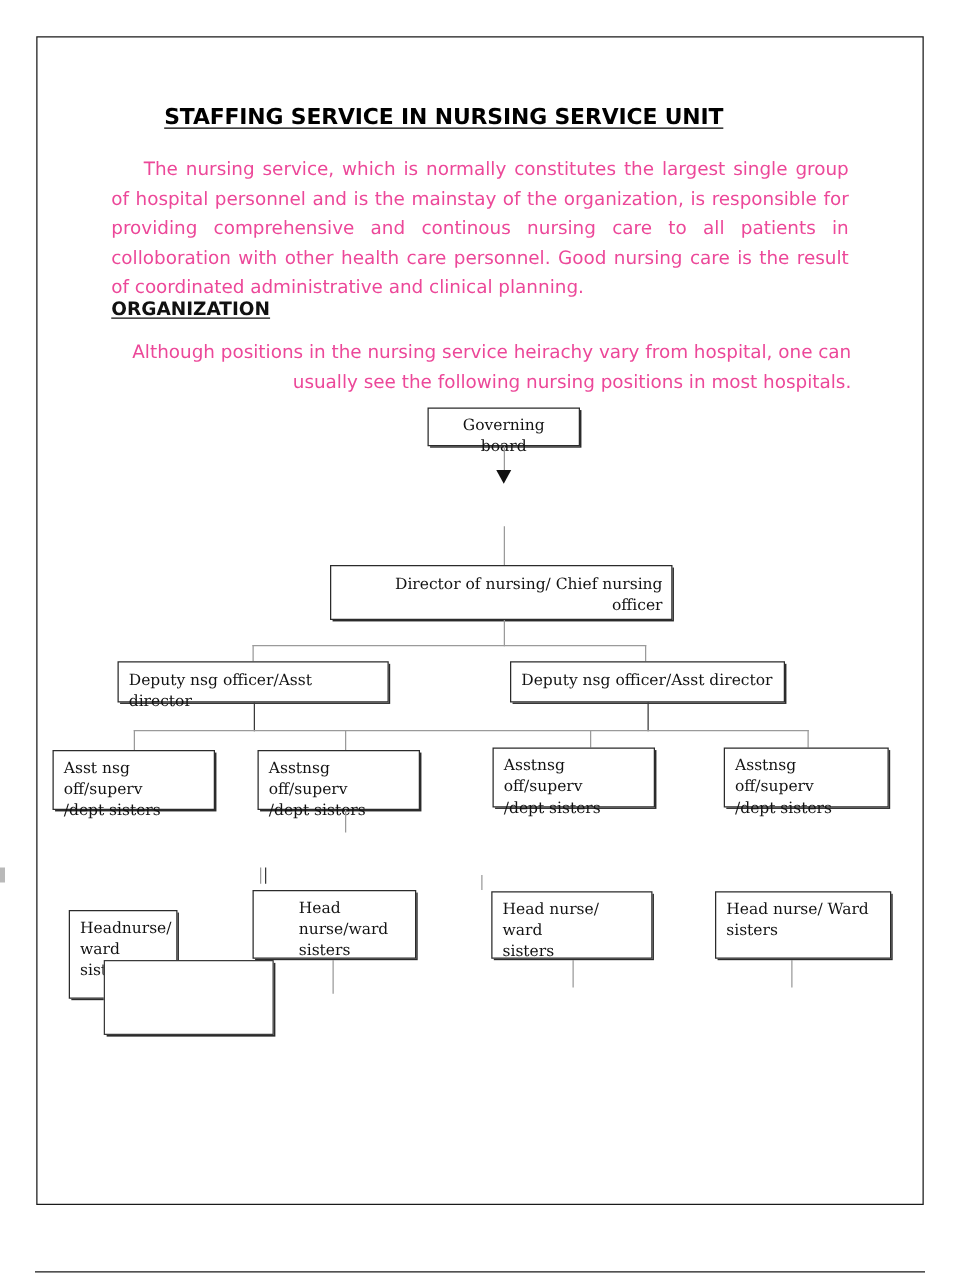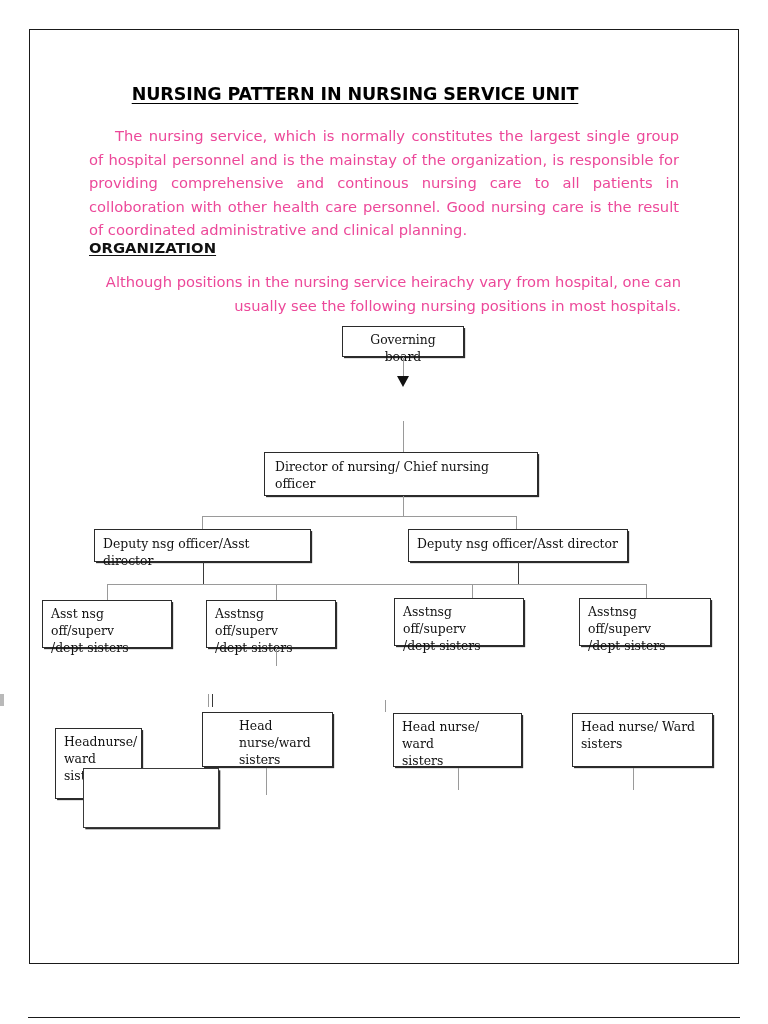--- a/index.html
+++ b/index.html
@@ -144,39 +144,39 @@
     box-shadow: 1.8px 1.8px 0 -0.5px #2b2b2b;
   }
 </style>
 </head>
 <body>
 
 <div id="page-frame"></div>
 <div id="footer-rule"></div>
 <div id="left-tick"></div>
 
-<div id="doc-title">NURSING PATTERN IN NURSING SERVICE UNIT</div>
+<div id="doc-title">STAFFING SERVICE IN NURSING SERVICE UNIT</div>
 
 <div class="para" id="para-intro">The nursing service, which is normally constitutes the largest single group of hospital personnel and is the mainstay of the organization, is responsible for providing comprehensive and continous nursing care to all patients in colloboration with other health care personnel. Good nursing care is the result of coordinated administrative and clinical planning.</div>
 
 <div id="heading-organization">ORGANIZATION</div>
 
 <div class="para" id="para-organization">Although positions in the nursing service heirachy vary from hospital, one can usually see the following nursing positions in most hospitals.</div>
 
 <div id="org-chart">
 
   <div class="node center" style="left:342px; top:326px; width:122px; height:31px;">Governing board</div>
 
   <div class="conn v" style="left:403px; top:357px; height:22px;"></div>
   <div class="arrow-head" style="left:397px; top:376px;"></div>
 
 
   <div class="conn v" style="left:403px; top:421px; height:32px;"></div>
 
-  <div class="node" style="left:264px; top:452px; width:274px; height:44px; padding-top:5px; padding-left:10px;">Director of nursing/ Chief nursing officer</div>
+  <div class="node" style="left:264px; top:452px; width:274px; height:44px; padding-top:5px; padding-left:10px;text-align:right;">Director of nursing/ Chief nursing officer</div>
 
   <div class="conn v" style="left:403px; top:496px; height:21px;"></div>
   <div class="conn h" style="left:202px; top:516px; width:315px;"></div>
   <div class="conn v" style="left:202px; top:516px; height:14px;"></div>
   <div class="conn v" style="left:516px; top:516px; height:14px;"></div>
 
   <div class="node" style="left:94px; top:529px; width:217px; height:33px; padding-top:5px;">Deputy nsg officer/Asst director</div>
   <div class="node" style="left:408px; top:529px; width:220px; height:33px; padding-top:5px;">Deputy nsg officer/Asst director</div>
 
   <div class="conn v dark" style="left:203px; top:562px; height:23px;"></div>

